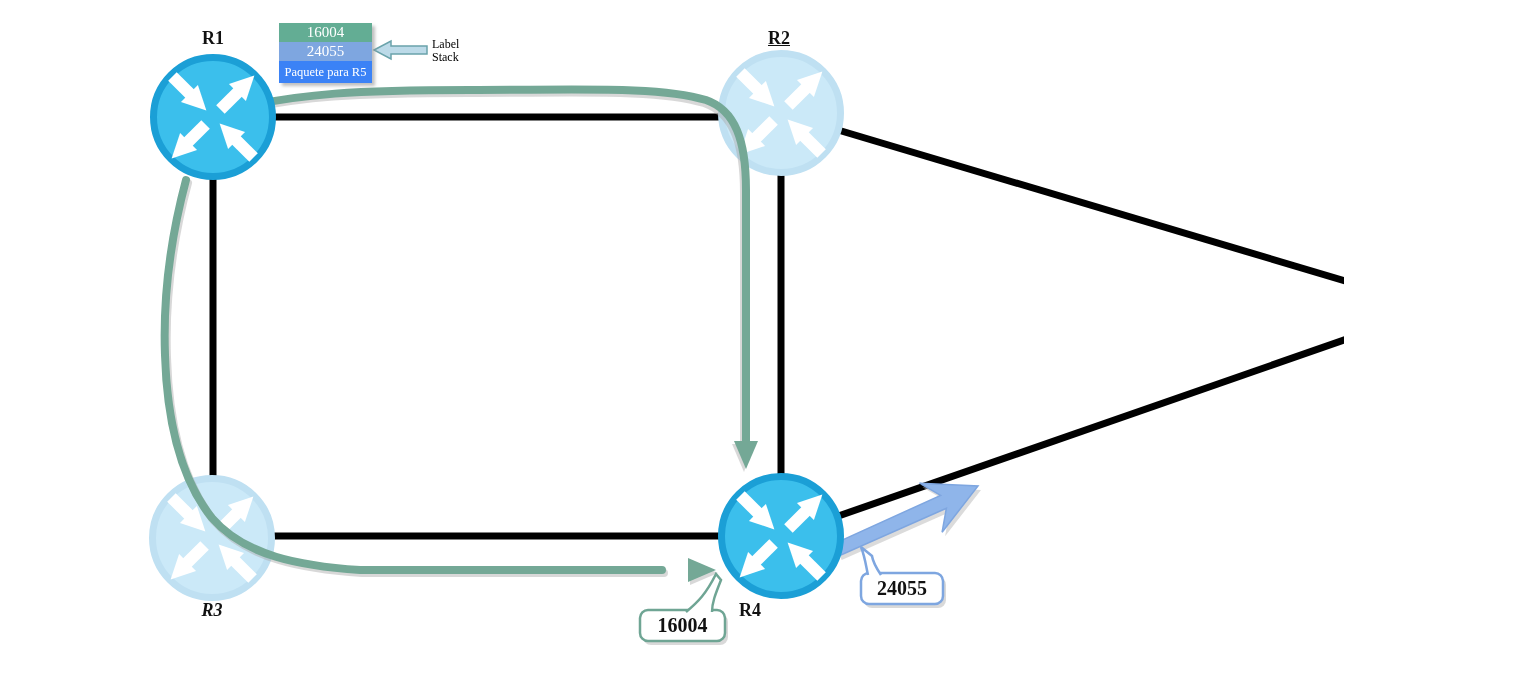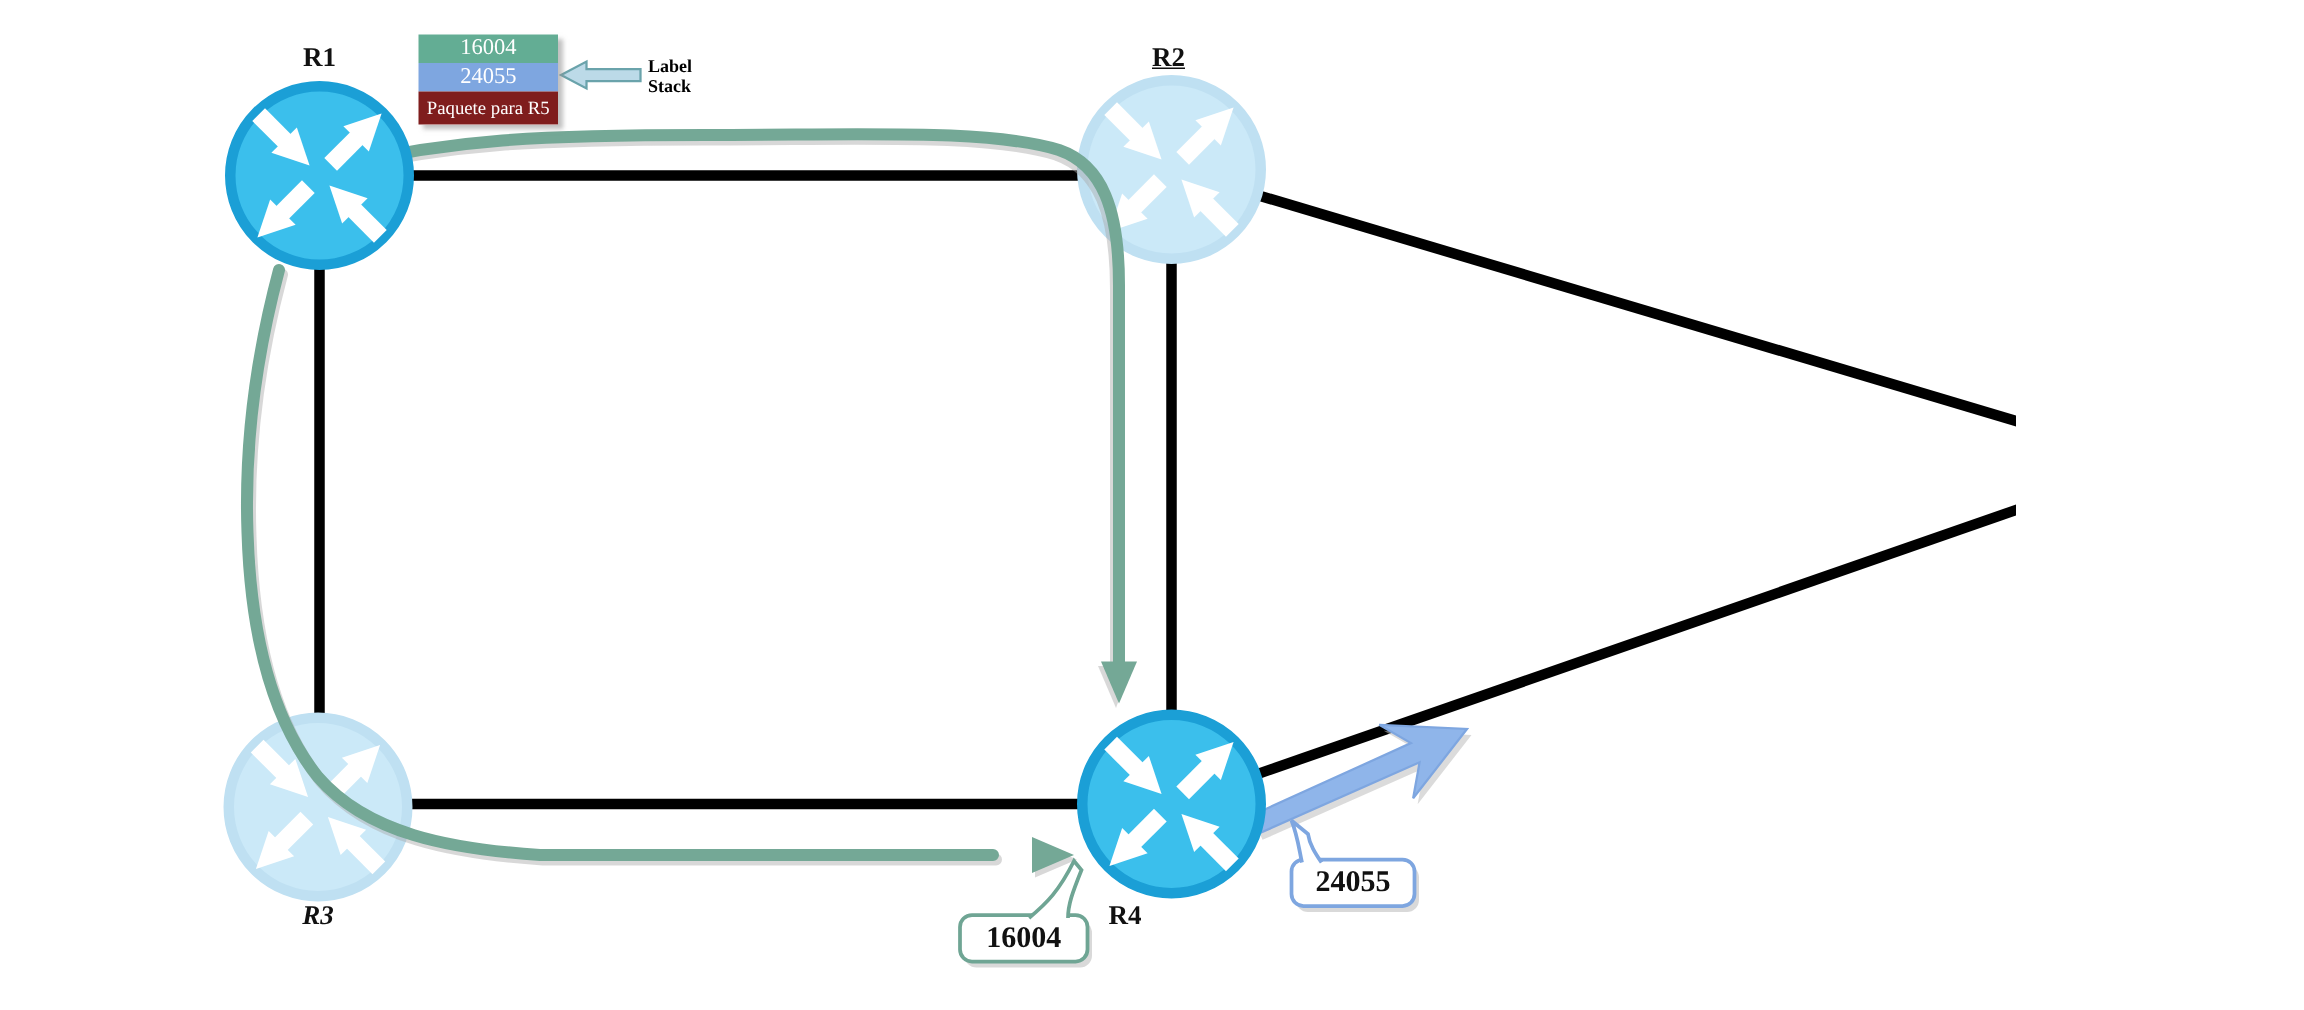--- a/index.html
+++ b/index.html
@@ -20,22 +20,22 @@
   
   .rlabel{position:absolute;width:60px;height:22px;font-weight:bold;font-size:18px;
           color:#111111;text-align:center;line-height:22px;}
   .rlabel.left-align{text-align:left;width:44px;}
   
   .stack{position:absolute;left:279px;top:23px;width:93px;text-align:center;color:#ffffff;
          box-shadow:3px 3px 3px rgba(140,140,140,.55);}
   .stack .row{display:block;}
   .stack .row-outer{height:19px;line-height:19px;background:#63ad94;font-size:15px;}
   .stack .row-inner{height:19px;line-height:19px;background:#7ea6e0;font-size:15px;}
-  .stack .row-payload{height:22px;line-height:22px;background:#7f1d1d;font-size:12.5px;}
-  .stack-caption{position:absolute;left:432px;top:38px;width:48px;font-weight:bold;
+  .stack .row-payload{height:22px;line-height:22px;background:#3b82f6;font-size:12.5px;}
+  .stack-caption{position:absolute;left:432px;top:38px;width:48px;font-weight:normal;
                  font-size:12px;line-height:13px;color:#000000;}
   
   .callout-text{position:absolute;font-weight:bold;font-size:20px;color:#111111;
                 text-align:center;line-height:30px;height:31px;}
   .callout-text.c16004{left:640px;top:610px;width:85px;}
   .callout-text.c24055{left:861px;top:573px;width:82px;}
 </style>
 </head>
 <body>
 

